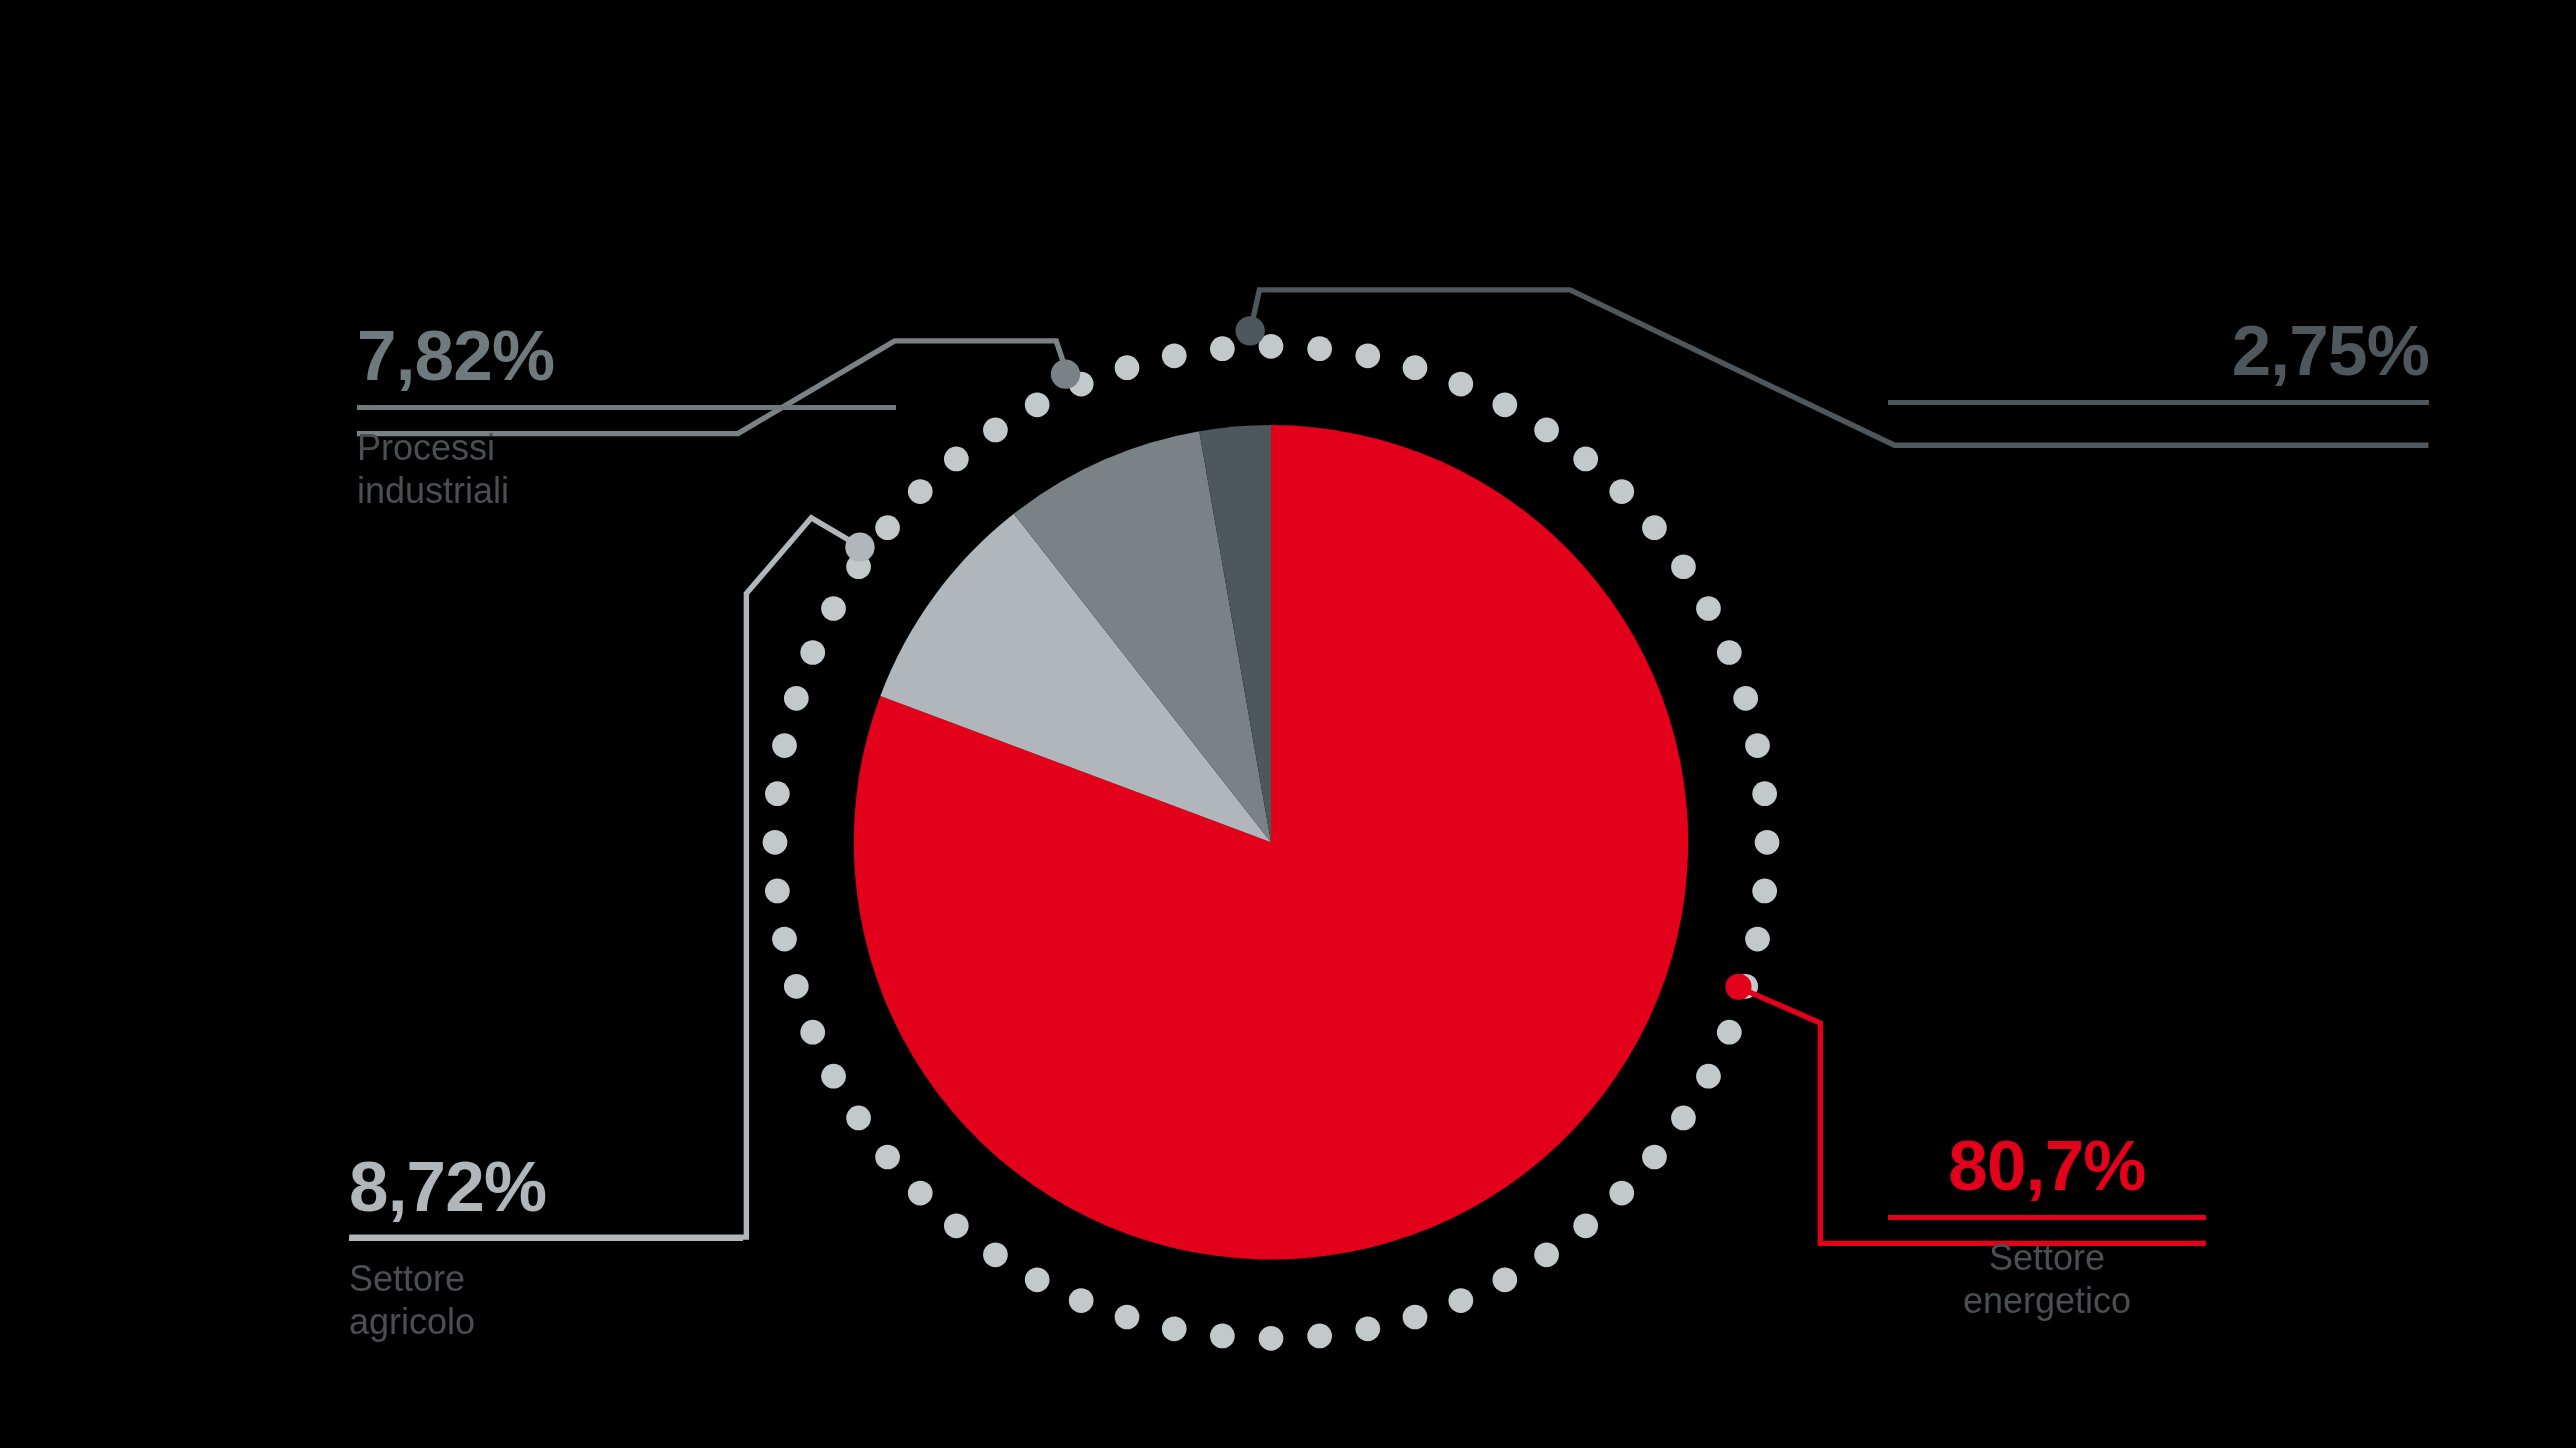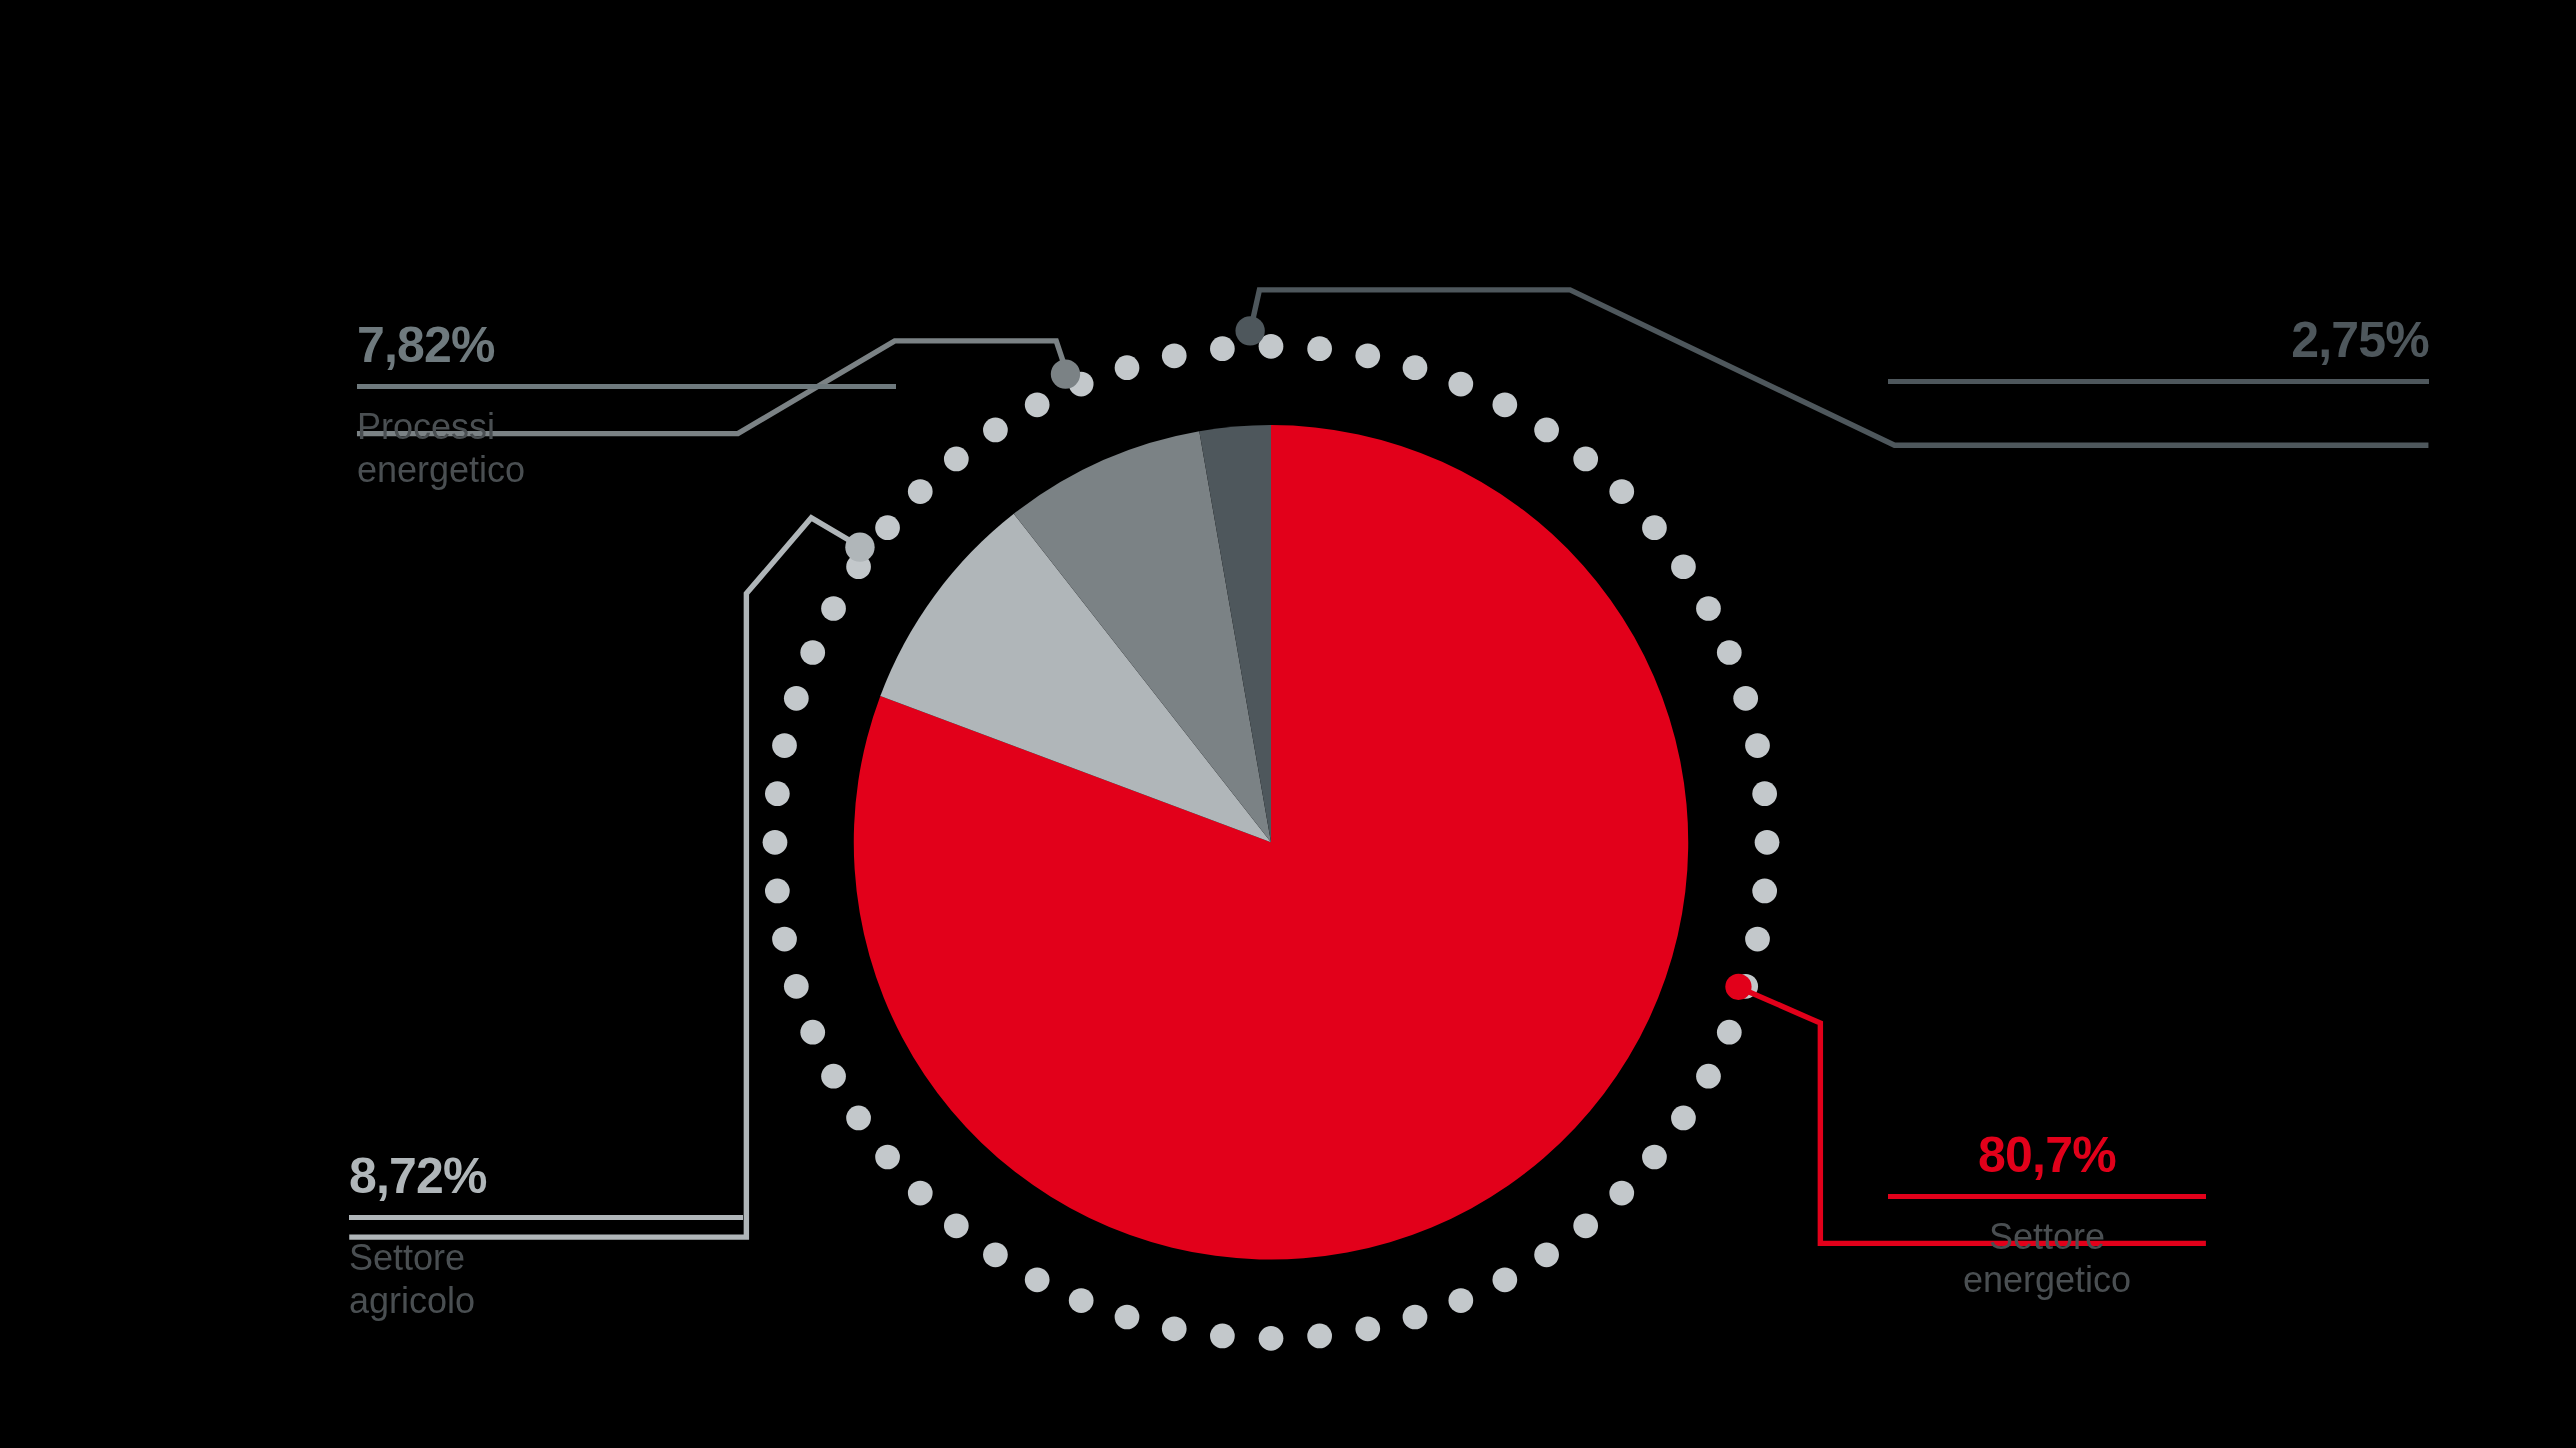--- a/index.html
+++ b/index.html
@@ -10,21 +10,21 @@
     overflow:hidden;position:relative;
   }
   #stage{position:absolute;inset:0;width:2576px;height:1449px;background:#000000;}
 
   svg.layer{position:absolute;left:0;top:0;width:2576px;height:1449px;}
 
   
   .callout{position:absolute;}
   .callout .pct{
     font-weight:bold;
-    font-size:50px;
+    font-size:71px;
     line-height:1.0;
     letter-spacing:-0.8px;
     white-space:nowrap;
     margin:0;
   }
   .callout .rule{
     height:5.4px;border:0;margin:14px 0 0 0;width:100%;
   }
   .callout .desc{
     font-size:36px;
@@ -155,21 +155,21 @@
       <path d="M 2855 1609 L 2356 1609 L 2356 1324 L 2258 1281" fill="none" stroke="#e2001a" stroke-width="7"></path>
       <circle cx="2250" cy="1277" r="17" fill="#e2001a"></circle>
     </g>
 
   </svg>
 
   <div class="callout" id="c-processi">
     <div class="pct">7,82%</div>
     <hr class="rule">
     <div class="desc">Processi
-energetico</div>
+industriali</div>
   </div>
 
   <div class="callout" id="c-rifiuti">
     <div class="pct">2,75%</div>
     <hr class="rule">
   </div>
 
   <div class="callout" id="c-agricolo">
     <div class="pct">8,72%</div>
     <hr class="rule">

